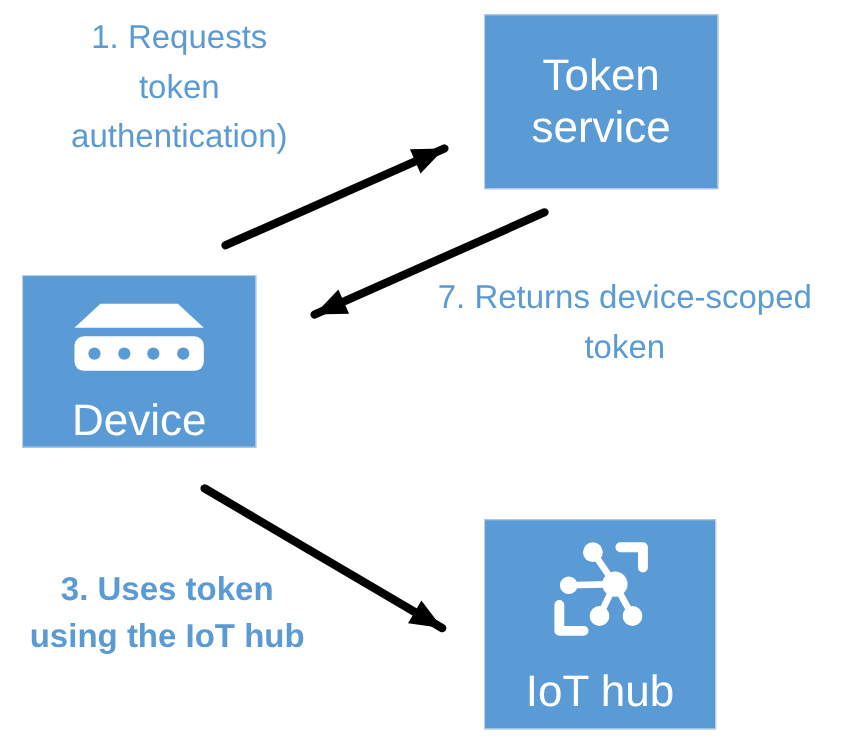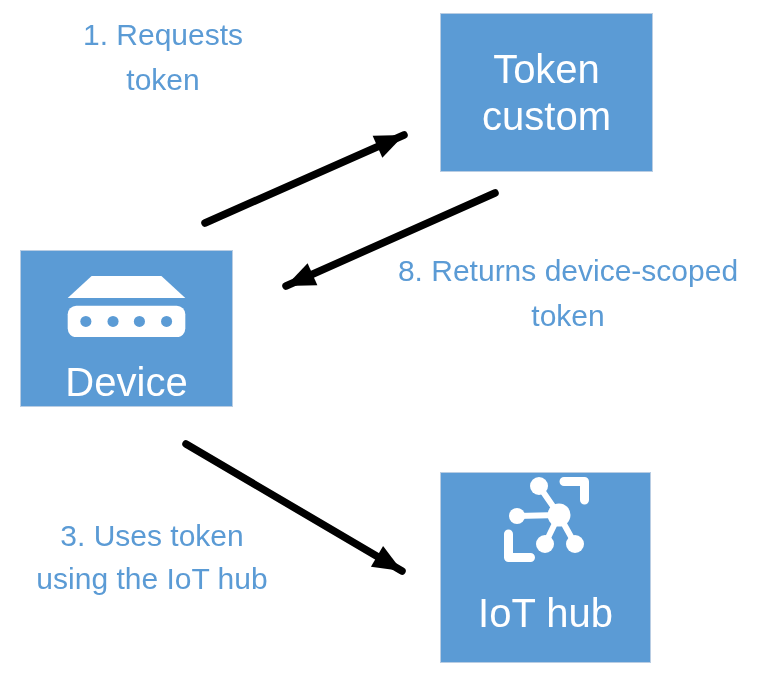--- a/index.html
+++ b/index.html
@@ -30,63 +30,65 @@
     left:440px;top:13px;width:213px;height:159px;
     justify-content:center;
   }
   .node-device{
     left:20px;top:250px;width:213px;height:157px;
     padding-top:25px;
   }
   .node-device .node-label{margin-top:22px;}
   .node-iot-hub{
     left:440px;top:472px;width:211px;height:191px;
+    padding-top:16px;
   }
   .node-iot-hub .node-label{margin-top:17px;}
   .icon{color:var(--icon);display:block;}
   .icon .dot{fill:var(--box-fill);}
   .annotation{
     position:absolute;
     color:var(--annotation-text);
     text-align:center;
     font-size:30px;
     line-height:45px;
   }
   .annotation-step1{left:18px;top:12px;width:290px;}
   .annotation-step2{left:368px;top:248px;width:400px;}
-  .annotation-step3{left:12px;top:514px;width:280px;line-height:43px;}
+  .annotation-step3{left:12px;top:514px;width:280px;line-height:43px;font-weight:bold;}
   .arrow-layer{
     position:absolute;left:0;top:0;width:780px;height:678px;
     pointer-events:none;
   }
 </style>
 </head>
 <body>
 
 <div class="canvas">
 
   <div class="annotation annotation-step1">
     <div>1. Requests</div>
     <div>token</div>
+    <div>authentication)</div>
   </div>
 
   <div class="annotation annotation-step2">
-    <div>8. Returns device-scoped</div>
+    <div>7. Returns device-scoped</div>
     <div>token</div>
   </div>
 
   <div class="annotation annotation-step3">
     <div>3. Uses token</div>
     <div>using the IoT hub</div>
   </div>
 
   <div class="node node-token-service">
     <div class="node-label">
       <div>Token</div>
-      <div>custom</div>
+      <div>service</div>
     </div>
   </div>
 
   <div class="node node-device">
     <svg class="icon" width="123" height="64" viewBox="0 0 123 64" aria-hidden="true">
       <path d="M25,0 L98,0 L123,23 L0,23 Z" fill="currentColor"></path>
       <rect x="0" y="31" width="123" height="33" rx="9" fill="currentColor"></rect>
       <circle class="dot" cx="19" cy="47.5" r="5.8"></circle>
       <circle class="dot" cx="47.4" cy="47.5" r="5.8"></circle>
       <circle class="dot" cx="75" cy="47.5" r="5.8"></circle>

